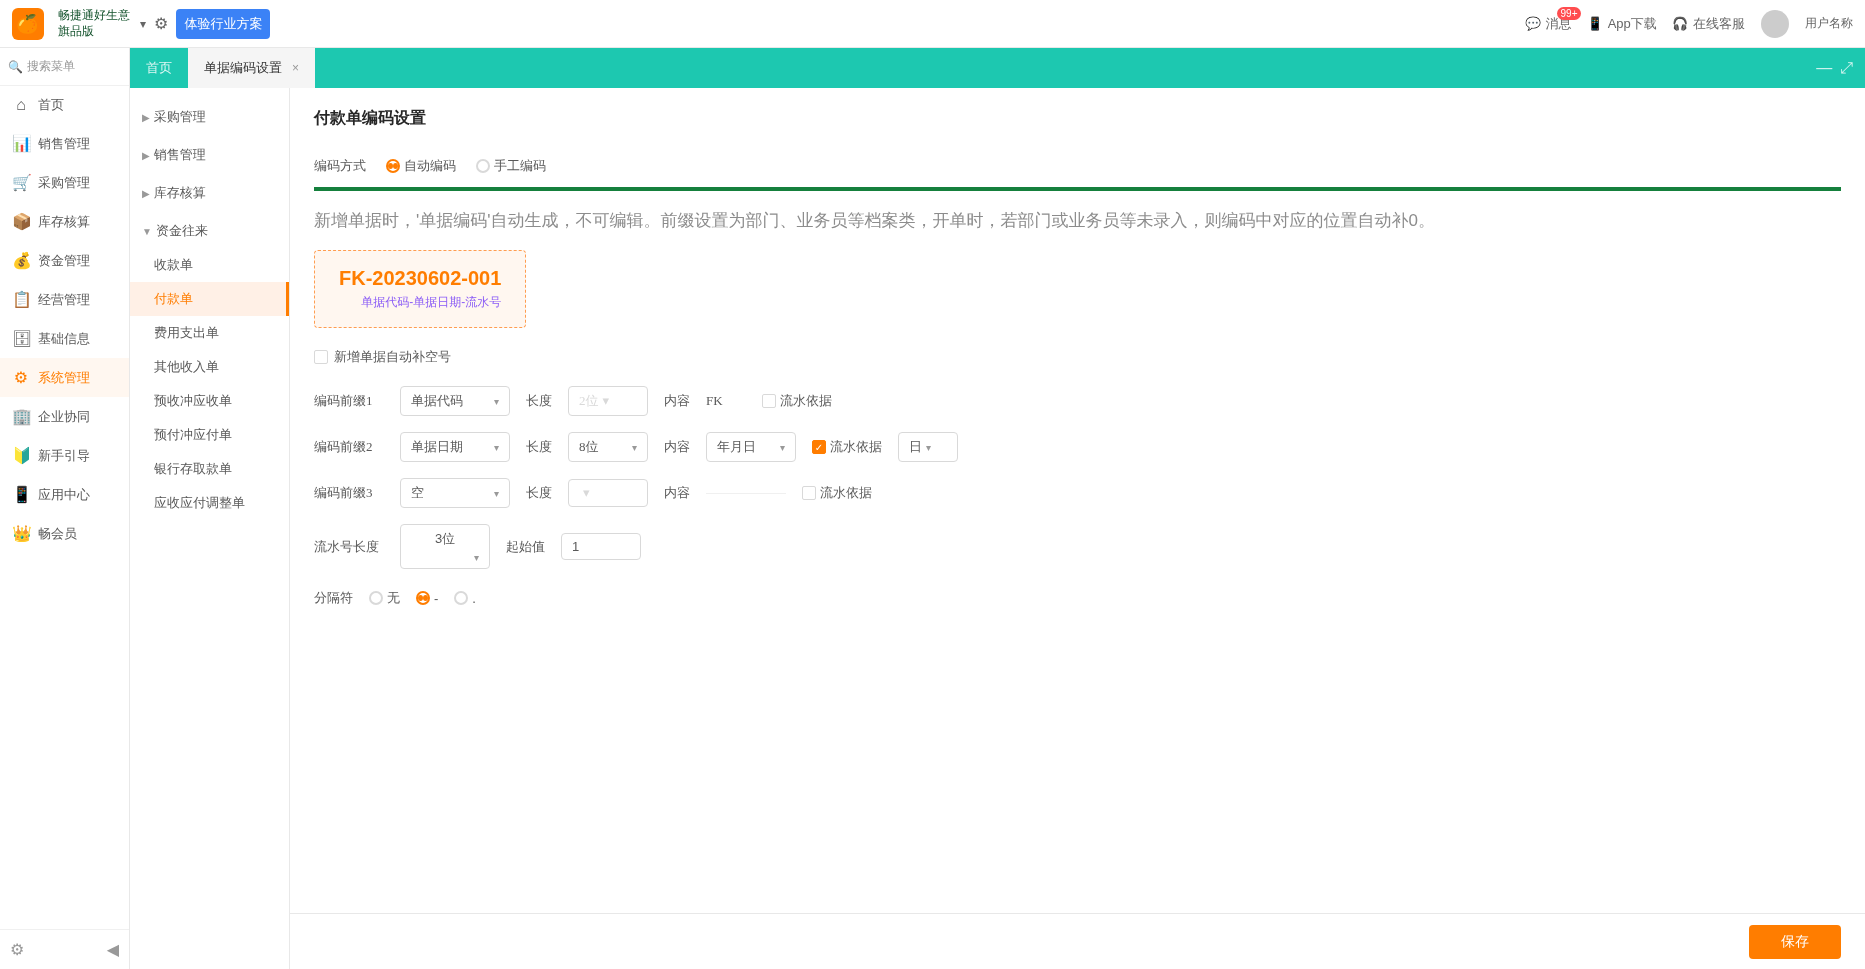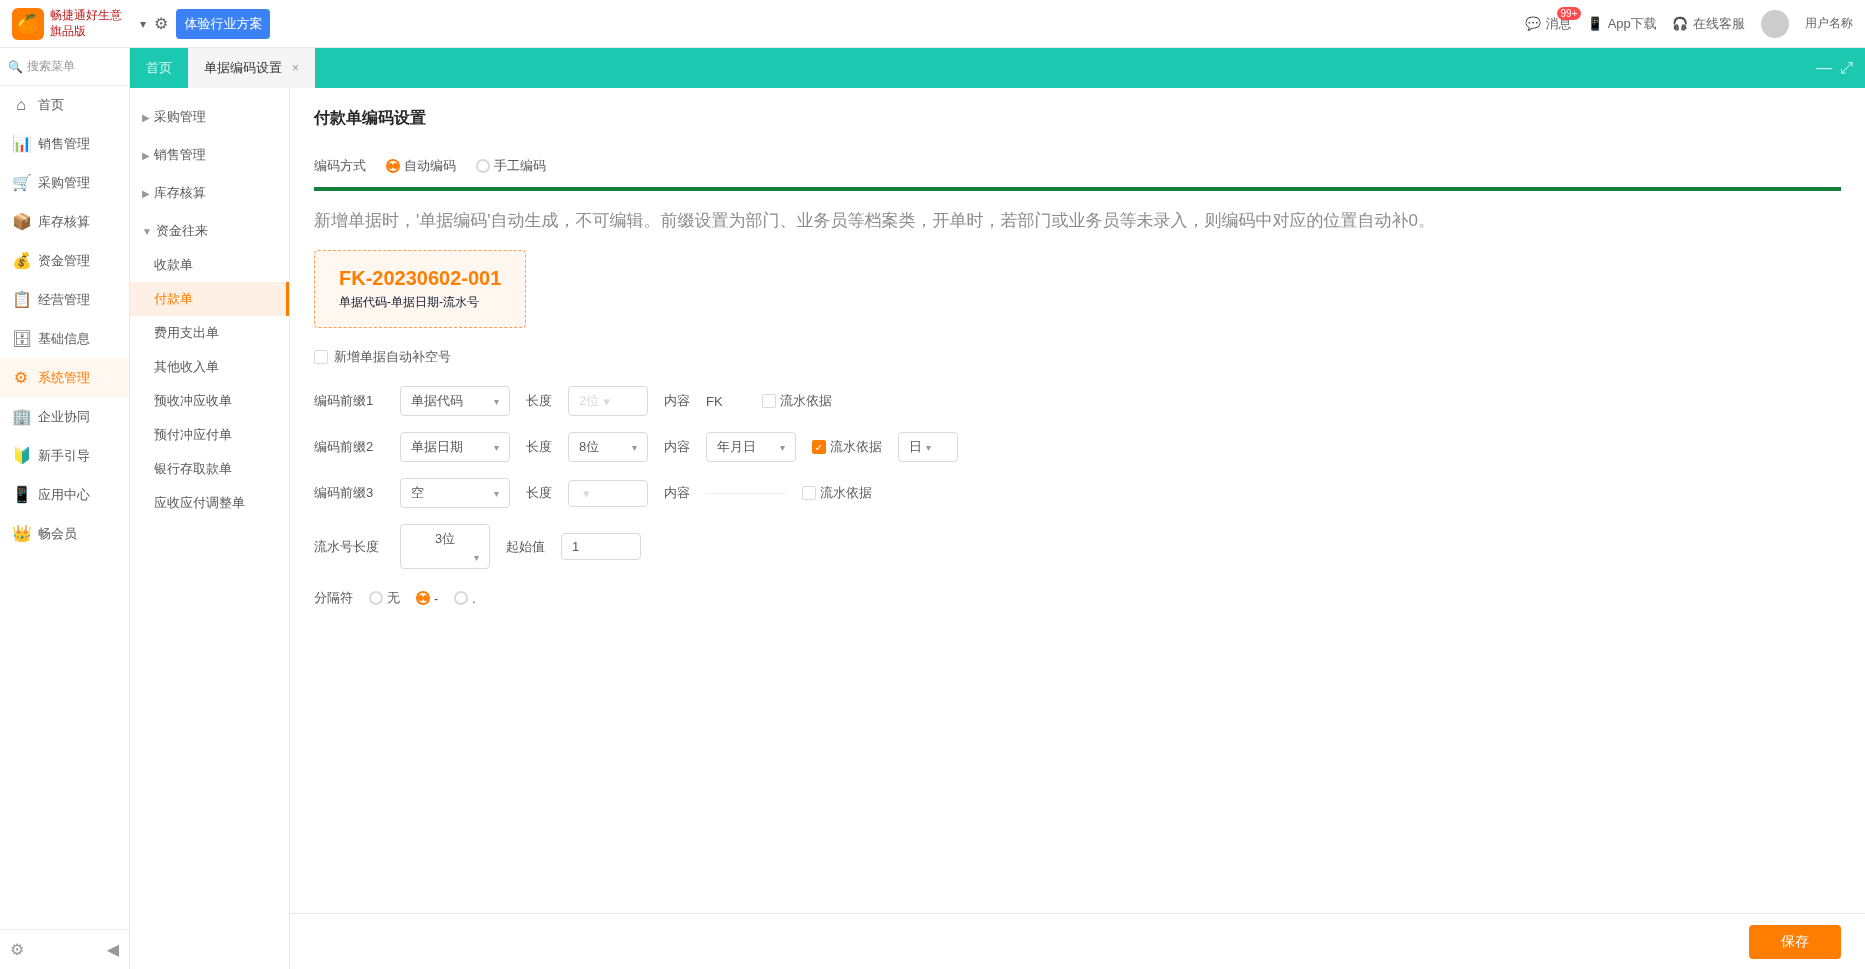--- a/index.html
+++ b/index.html
@@ -2,21 +2,21 @@
 <html><head>
   <meta charset="utf-8">
   <style>
     * { box-sizing: border-box; margin: 0; padding: 0; }
     body { font-family: "Microsoft YaHei", "PingFang SC", sans-serif; font-size: 13px; background: #f5f5f5; color: #333; display: flex; flex-direction: column; height: 969px; overflow: hidden; }
 
     
     .topbar { height: 48px; background: #fff; border-bottom: 1px solid #e8e8e8; display: flex; align-items: center; padding: 0 12px; gap: 8px; flex-shrink: 0; }
     .topbar-logo { display: flex; align-items: center; gap: 6px; width: 120px; }
     .logo-icon { width: 32px; height: 32px; background: #ff7d00; border-radius: 6px; display: flex; align-items: center; justify-content: center; color: #fff; font-size: 18px; }
-    .logo-text { font-size: 12px; color: #b91c1c; line-height: 1.3; }
+    .logo-text { font-size: 12px; color: #14532d; line-height: 1.3; margin-left: 8px; }
     .topbar-center { flex: 1; display: flex; align-items: center; gap: 8px; }
     .topbar-dropdown { display: flex; align-items: center; gap: 4px; cursor: pointer; color: #666; font-size: 12px; }
     .topbar-gear { color: #666; cursor: pointer; font-size: 16px; }
     .topbar-trial-btn { background: #3b82f6; color: #fff; border: none; border-radius: 4px; padding: 6px 8px; cursor: pointer; font-size: 13px; }
     .topbar-right { display: flex; align-items: center; gap: 16px; margin-left: auto; }
     .topbar-right-item { display: flex; align-items: center; gap: 4px; color: #666; font-size: 13px; cursor: pointer; position: relative; }
     .badge { background: #ff4d4f; color: #fff; border-radius: 10px; font-size: 10px; padding: 1px 4px; position: absolute; top: -8px; right: -10px; }
     .topbar-avatar { width: 28px; height: 28px; background: #ccc; border-radius: 50%; }
     .user-name { color: #666; font-size: 12px; }
 
@@ -60,28 +60,28 @@
     .radio-circle { width: 14px; height: 14px; border-radius: 50%; border: 2px solid #d9d9d9; display: flex; align-items: center; justify-content: center; }
     .radio-circle.checked { border-color: #ff7d00; }
     .radio-circle.checked::after { content: ''; width: 6px; height: 6px; border-radius: 50%; background: #ff7d00; }
 
     
     .info-text { font-size: 17px; color: #8c8c8c; margin-bottom: 16px; line-height: 1.6; }
 
     
     .code-preview { background: #fff7f0; border: 1px dashed #ff9d50; border-radius: 4px; padding: 16px 24px; display: inline-block; margin-bottom: 20px; }
     .code-preview-main { font-size: 20px; font-weight: 600; color: #ff7d00; }
-    .code-preview-sub { font-size: 12px; color: #0f172a; margin-top: 4px; text-align: left; }
+    .code-preview-sub { font-size: 12px; color: #8b5cf6; margin-top: 4px; text-align: right; }
 
     
     .auto-fill-row { display: flex; align-items: center; gap: 6px; margin-bottom: 20px; font-size: 13px; color: #595959; }
     .checkbox-box { width: 14px; height: 14px; border: 1px solid #d9d9d9; border-radius: 2px; display: flex; align-items: center; justify-content: center; cursor: pointer; }
 
     
-    .form-row { display: flex; align-items: center; gap: 16px; margin-bottom: 16px; }
+    .form-row { display: flex; align-items: center; gap: 16px; margin-bottom: 16px; font-family: Liberation Serif, serif; }
     .form-label { font-size: 13px; color: #595959; width: 70px; flex-shrink: 0; }
     .form-select { display: flex; align-items: center; gap: 4px; border: 1px solid #d9d9d9; border-radius: 4px; padding: 5px 10px; min-width: 100px; cursor: pointer; background: #fff; font-size: 13px; color: #595959; }
     .form-select .arrow { color: #999; font-size: 10px; margin-left: auto; }
     .form-length-label { font-size: 13px; color: #595959; }
     .form-length-select { display: flex; align-items: center; gap: 4px; border: 1px solid #d9d9d9; border-radius: 4px; padding: 5px 10px; min-width: 80px; cursor: pointer; background: #fff; font-size: 13px; color: #d9d9d9; }
     .form-content-label { font-size: 13px; color: #595959; }
     .form-content-value { font-size: 13px; color: #595959; min-width: 40px; }
     .form-checkbox { display: flex; align-items: center; gap: 4px; font-size: 13px; color: #595959; }
     .checkbox-unchecked { width: 14px; height: 14px; border: 1px solid #d9d9d9; border-radius: 2px; }
     .checkbox-checked { width: 14px; height: 14px; border: 1px solid #ff7d00; border-radius: 2px; background: #ff7d00; display: flex; align-items: center; justify-content: center; color: #fff; font-size: 10px; }

